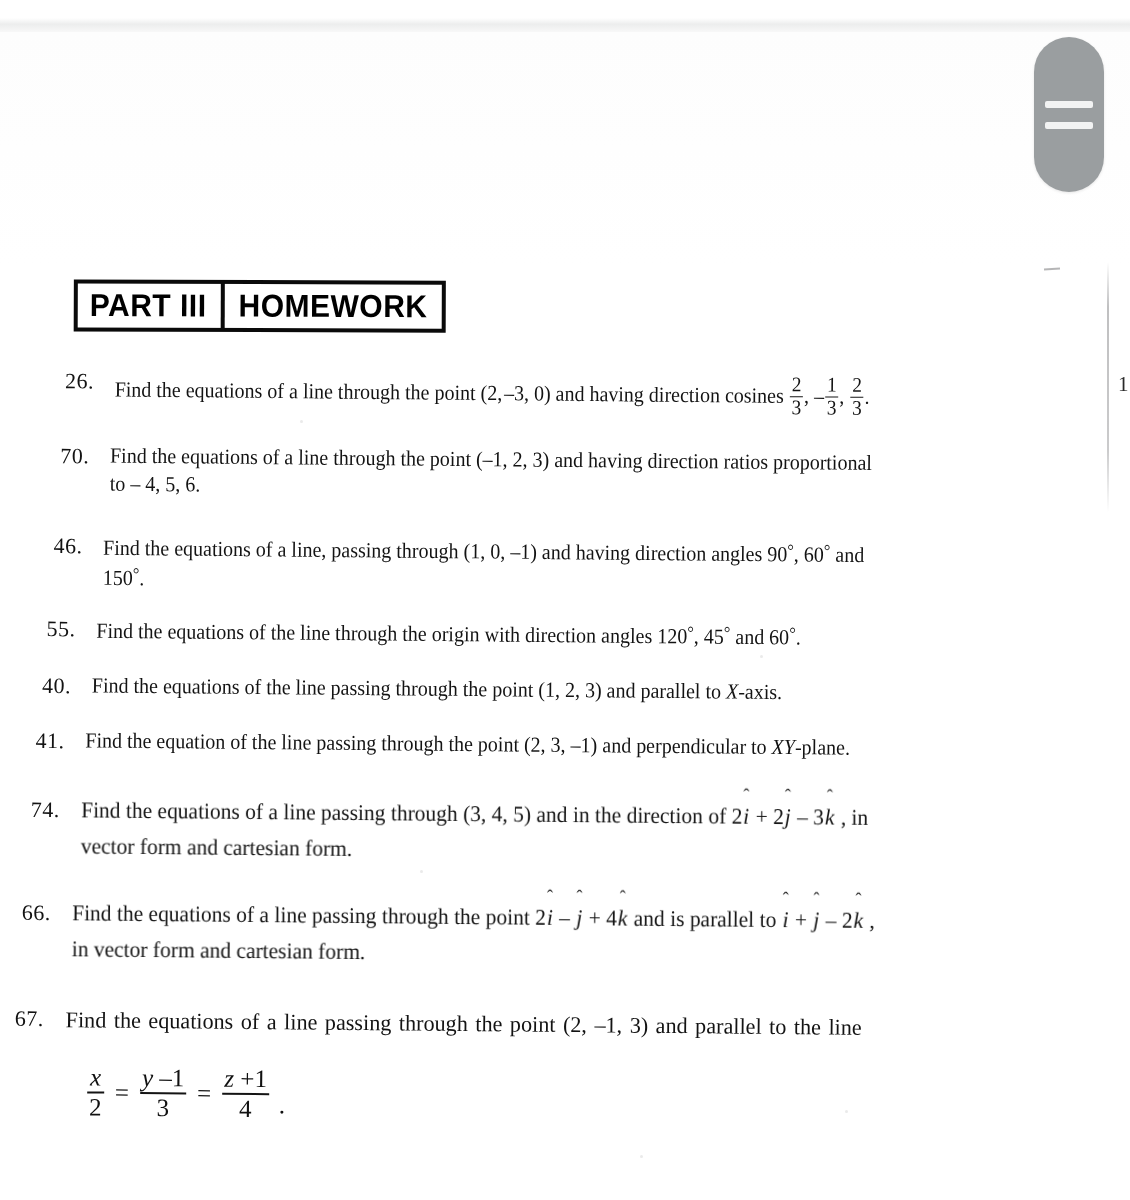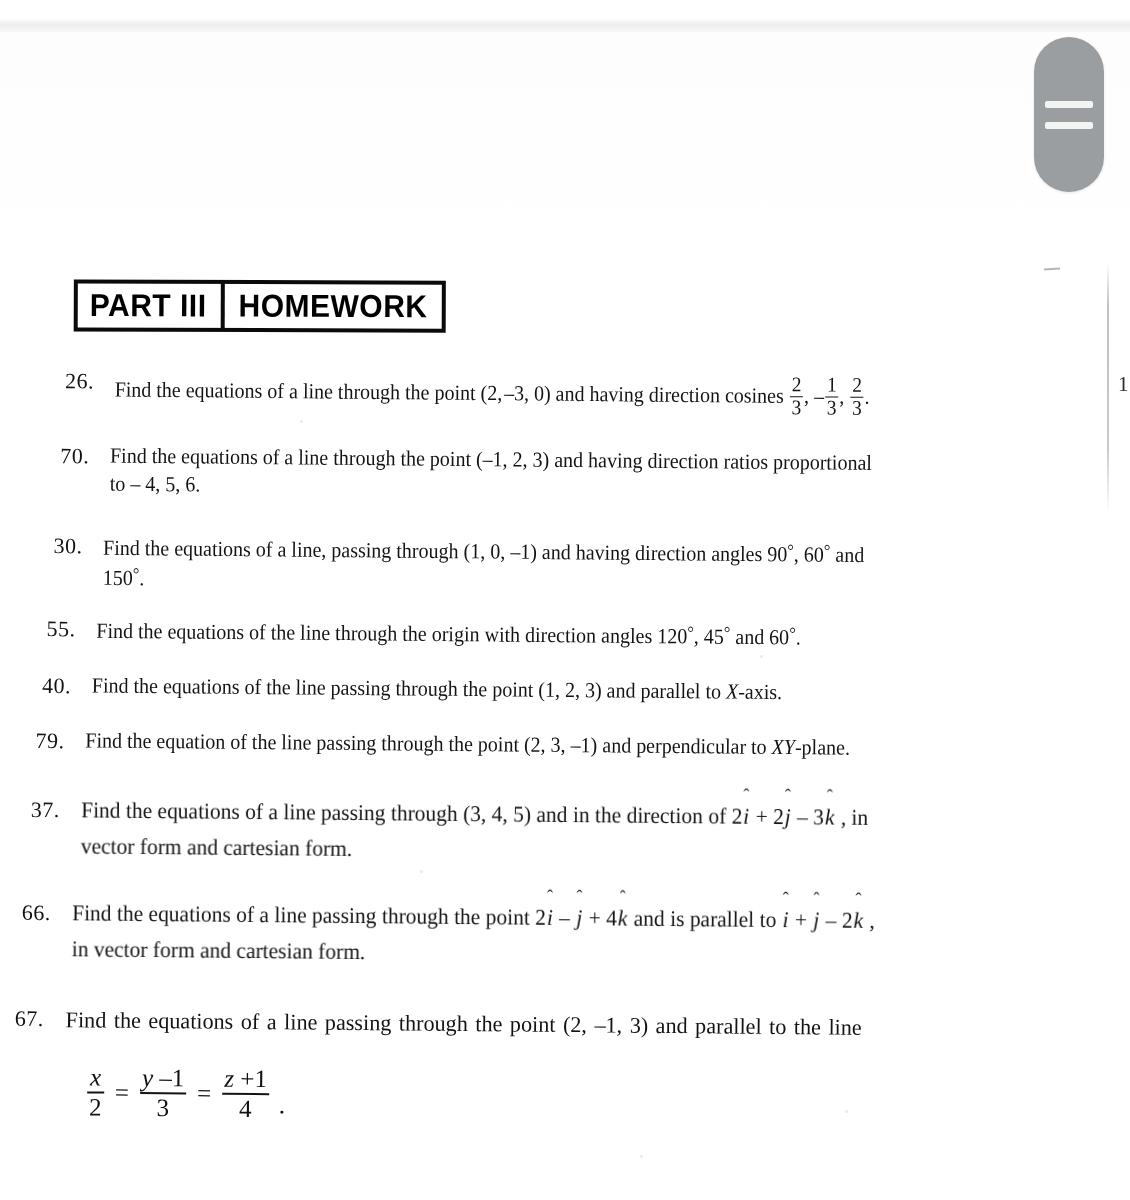--- a/index.html
+++ b/index.html
@@ -260,21 +260,21 @@
 
   <div class="q" style="left:58px; top:447px; width:1050px;">
     <span class="num">70.</span>
     <span class="body" style="padding-left:18px;">
       <span class="ln">Find the equations of a line through the point (–1, 2, 3) and having direction ratios proportional</span>
       <span class="ln">to – 4, 5, 6.</span>
     </span>
   </div>
 
   <div class="q" style="left:52px; top:537px; width:1055px;">
-    <span class="num">30.</span>
+    <span class="num">46.</span>
     <span class="body" style="padding-left:18px;">
       <span class="ln">Find the equations of a line, passing through (1, 0, –1) and having direction angles 90<span class="deg">°</span>, 60<span class="deg">°</span> and</span>
       <span class="ln">150<span class="deg">°</span>.</span>
     </span>
   </div>
 
   <div class="q" style="left:46px; top:620px; width:1060px;">
     <span class="num">55.</span>
     <span class="body" style="padding-left:18px;">
       <span class="ln">Find the equations of the line through the origin with direction angles 120<span class="deg">°</span>, 45<span class="deg">°</span> and 60<span class="deg">°</span>.</span>
@@ -282,28 +282,28 @@
   </div>
 
   <div class="q" style="left:42px; top:677px; width:1062px;">
     <span class="num">40.</span>
     <span class="body" style="padding-left:18px;">
       <span class="ln">Find the equations of the line passing through the point (1, 2, 3) and parallel to <i class="v">X</i>-axis.</span>
     </span>
   </div>
 
   <div class="q" style="left:36px; top:732px; width:1068px;">
-    <span class="num">79.</span>
+    <span class="num">41.</span>
     <span class="body" style="padding-left:18px;">
       <span class="ln">Find the equation of the line passing through the point (2, 3, –1) and perpendicular to <i class="v">XY</i>-plane.</span>
     </span>
   </div>
 
   <div class="q" style="left:32px; top:797px; width:1072px; font-size:22.5px; line-height:1.60;">
-    <span class="num">37.</span>
+    <span class="num">74.</span>
     <span class="body" style="padding-left:18px; transform:scaleX(0.955);">
       <span class="ln">Find the equations of a line passing through (3, 4, 5) and in the direction of 2<span class="uv"><span class="hat">̂</span>i</span> + 2<span class="uv"><span class="hat">̂</span>j</span> – 3<span class="uv"><span class="hat">̂</span>k</span> , in</span>
       <span class="ln">vector form and cartesian form.</span>
     </span>
   </div>
 
   <div class="q" style="left:24px; top:900px; width:1080px; font-size:22.5px; line-height:1.62;">
     <span class="num">66.</span>
     <span class="body" style="padding-left:18px; transform:scaleX(0.955);">
       <span class="ln">Find the equations of a line passing through the point 2<span class="uv"><span class="hat">̂</span>i</span> – <span class="uv"><span class="hat">̂</span>j</span> + 4<span class="uv"><span class="hat">̂</span>k</span> and is parallel to <span class="uv"><span class="hat">̂</span>i</span> + <span class="uv"><span class="hat">̂</span>j</span> – 2<span class="uv"><span class="hat">̂</span>k</span> ,</span>

